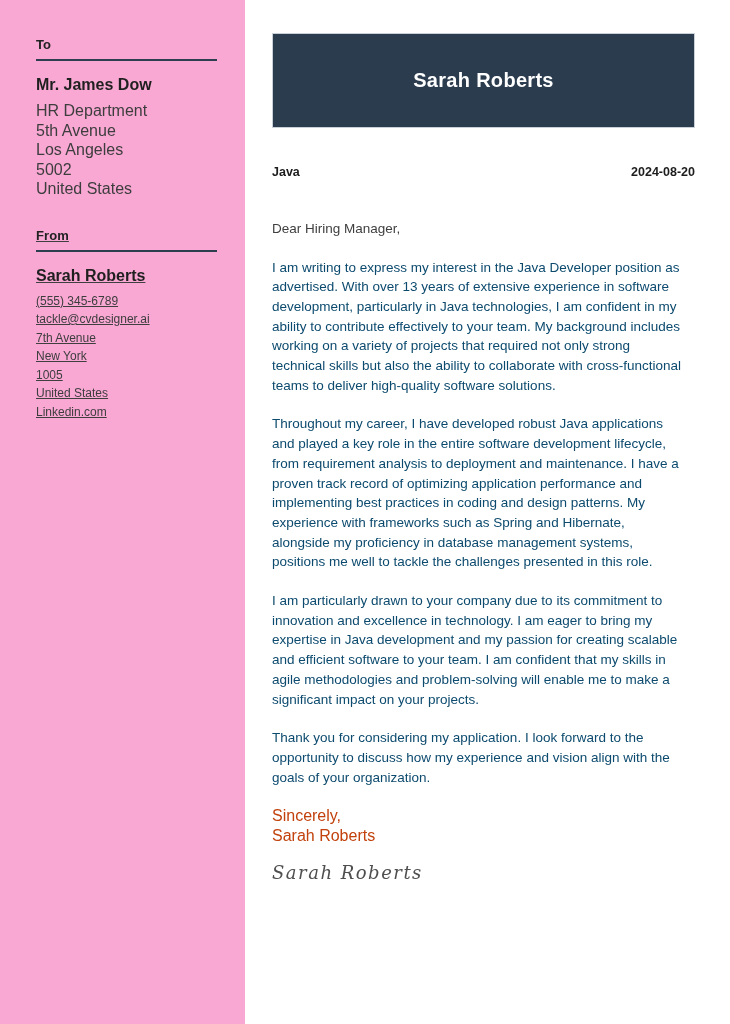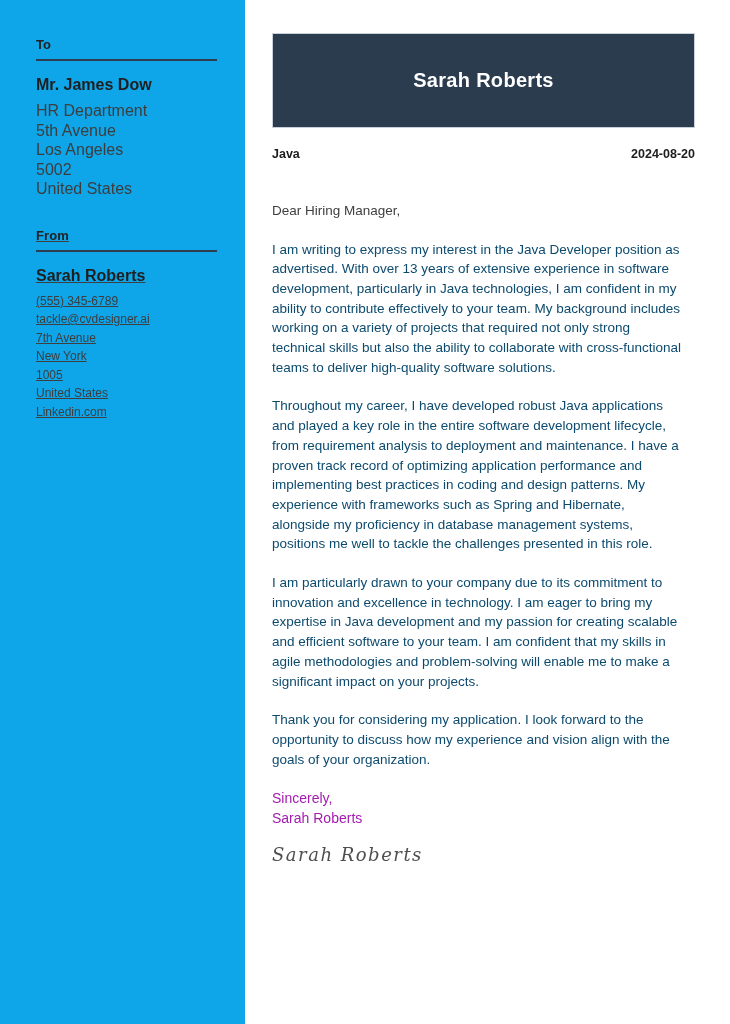--- a/index.html
+++ b/index.html
@@ -13,21 +13,21 @@
     color: #3f3f3f;
     overflow: hidden;
   }
 
   
   .sidebar {
     position: absolute;
     left: 0; top: 0;
     width: 245px;
     height: 1024px;
-    background: #0ea5e9;
+    background: #f9a8d4;
     padding: 37px 28px 0 36px;
   }
   .section-label {
     font-size: 13px;
     font-weight: 700;
     color: #222222;
     letter-spacing: 0.1px;
   }
   .divider {
     height: 2px;
@@ -66,21 +66,21 @@
     align-items: center;
     justify-content: center;
   }
   .banner-title {
     color: #ffffff;
     font-size: 20px;
     font-weight: 700;
     letter-spacing: 0.3px;
   }
   .meta-row {
-    margin-top: 19px;
+    margin-top: 37px;
     display: flex;
     justify-content: space-between;
     align-items: baseline;
   }
   .meta-position, .meta-date {
     font-size: 12.5px;
     font-weight: 700;
     color: #1d1d1d;
   }
   .salutation {
@@ -90,23 +90,23 @@
     color: #3f3f3f;
   }
   .body-para {
     margin: 19px 12px 0 0;
     font-size: 13.5px;
     line-height: 19.7px;
     color: #0c4a6e;
   }
   .closing-block { margin-top: 19px; }
   .closing-line {
-    font-size: 14px;
+    font-size: 16px;
     line-height: 20px;
-    color: #a21caf;
+    color: #c2410c;
   }
   .signature {
     margin-top: 16px;
     font-family: "DejaVu Serif", serif;
     font-style: italic;
     font-size: 18px;
     letter-spacing: 1.5px;
     color: #4f4f4f;
   }
 </style>

